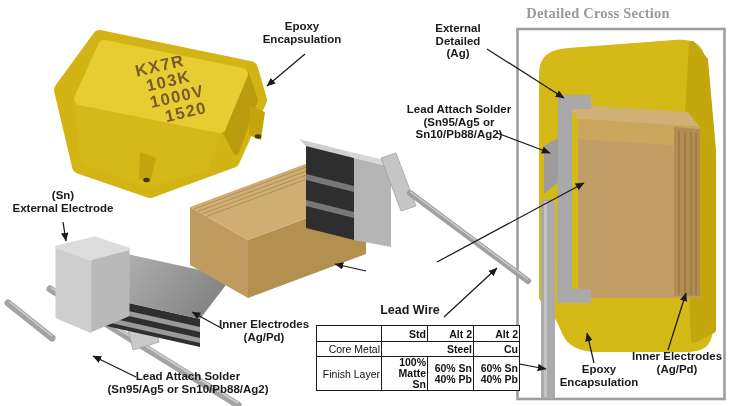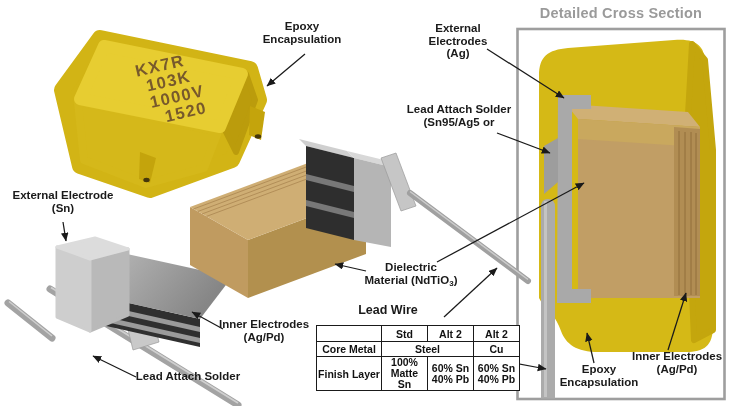--- a/index.html
+++ b/index.html
@@ -7,23 +7,23 @@
          font-family:"Liberation Sans","DejaVu Sans",sans-serif;color:#1a1a1a;}
   .stage svg{position:absolute;left:0;top:0;}
   .lbl{position:absolute;transform:translateX(-50%);text-align:center;
        font-weight:bold;font-size:11.5px;line-height:12.5px;white-space:nowrap;color:#1a1a1a;}
   .lbl .sub{font-size:8px;vertical-align:-2px;}
   .panel-title{position:absolute;transform:translateX(-50%);text-align:center;
        font-weight:bold;font-size:14.5px;color:#9a9a9a;white-space:nowrap;letter-spacing:.2px;}
   .tbl-title{position:absolute;transform:translateX(-50%);font-weight:bold;font-size:12.5px;white-space:nowrap;}
   table.leadwire{position:absolute;left:316px;top:325px;border-collapse:collapse;
        font-weight:bold;font-size:10.5px;color:#111;background:#fff;}
-  table.leadwire td,table.leadwire th{border:1.6px solid #1a1a1a;text-align:center;
+  table.leadwire td,table.leadwire th{border:1.6px solid #1a1a1a;text-align:right;
        padding:0 1px;vertical-align:middle;}
-  table.leadwire th.rowlab{width:62px;font-weight:bold;margin-top:16px;}
+  table.leadwire th.rowlab{width:62px;font-weight:normal;margin-top:16px;}
   table.leadwire td.c{width:43px;}
   table.leadwire tr.hdr td{height:15px;}
   table.leadwire tr.r1 td,table.leadwire tr.r1 th{height:14px;}
   table.leadwire tr.r2 td,table.leadwire tr.r2 th{height:14px;}
   table.leadwire tr.r3 td,table.leadwire tr.r3 th{height:25px;}
   td.two{white-space:pre-line;line-height:11px;font-size:10.5px;}
 </style>
 </head>
 <body>
 
@@ -127,68 +127,66 @@
     <line x1="437" y1="262" x2="584" y2="183" marker-end="url(#ah)"></line>
     <line x1="444" y1="317" x2="497" y2="268" marker-end="url(#ah)"></line>
     <line x1="487" y1="49" x2="564" y2="98" marker-end="url(#ah)"></line>
     <line x1="497" y1="133" x2="550" y2="153" marker-end="url(#ah)"></line>
     <line x1="504" y1="361" x2="546" y2="369" marker-end="url(#ah)"></line>
     <line x1="594" y1="363" x2="587" y2="333" marker-end="url(#ah)"></line>
     <line x1="668" y1="350" x2="686" y2="293" marker-end="url(#ah)"></line>
   </g>
 </svg>
 
-<div class="panel-title" style="left:621px;top:5px;">Detailed Cross Section</div>
+<div class="panel-title" style="left:598px;top:5px;font-family:Liberation Serif, serif;">Detailed Cross Section</div>
 
 <div class="lbl" style="left:302px;top:20px;">
   <div>Epoxy</div>
   <div>Encapsulation</div>
 </div>
 
 <div class="lbl" style="left:63px;top:189px;">
+  <div>(Sn)</div>
   <div>External Electrode</div>
-  <div>(Sn)</div>
 </div>
 
 <div class="lbl" style="left:264px;top:318px;">
   <div>Inner Electrodes</div>
   <div>(Ag/Pd)</div>
 </div>
 
 <div class="lbl" style="left:188px;top:370px;">
   <div>Lead Attach Solder</div>
-</div>
-
-<div class="lbl" style="left:411px;top:261px;">
-  <div>Dielectric</div>
-  <div><span>Material (NdTiO</span><span class="sub">3</span><span>)</span></div>
-</div>
+  <div>(Sn95/Ag5 or Sn10/Pb88/Ag2)</div>
+</div>
+
 
 <div class="lbl" style="left:458px;top:22px;text-align:center;">
   <div>External</div>
-  <div>Electrodes</div>
+  <div>Detailed</div>
   <div>(Ag)</div>
 </div>
 
 <div class="lbl" style="left:459px;top:103px;">
   <div>Lead Attach Solder</div>
   <div>(Sn95/Ag5 or</div>
+  <div>Sn10/Pb88/Ag2)</div>
 </div>
 
 <div class="lbl" style="left:599px;top:363px;">
   <div>Epoxy</div>
   <div>Encapsulation</div>
 </div>
 
 <div class="lbl" style="left:677px;top:350px;">
   <div>Inner Electrodes</div>
   <div>(Ag/Pd)</div>
 </div>
 
-<div class="tbl-title" style="left:388px;top:303px;">Lead Wire</div>
+<div class="tbl-title" style="left:410px;top:303px;">Lead Wire</div>
 
 <table class="leadwire">
   <tbody>
         <tr class="hdr">
     <td></td>
     <td class="c">Std</td>
     <td class="c">Alt 2</td>
     <td class="c">Alt 2</td>
   </tr>
   <tr class="r1">

